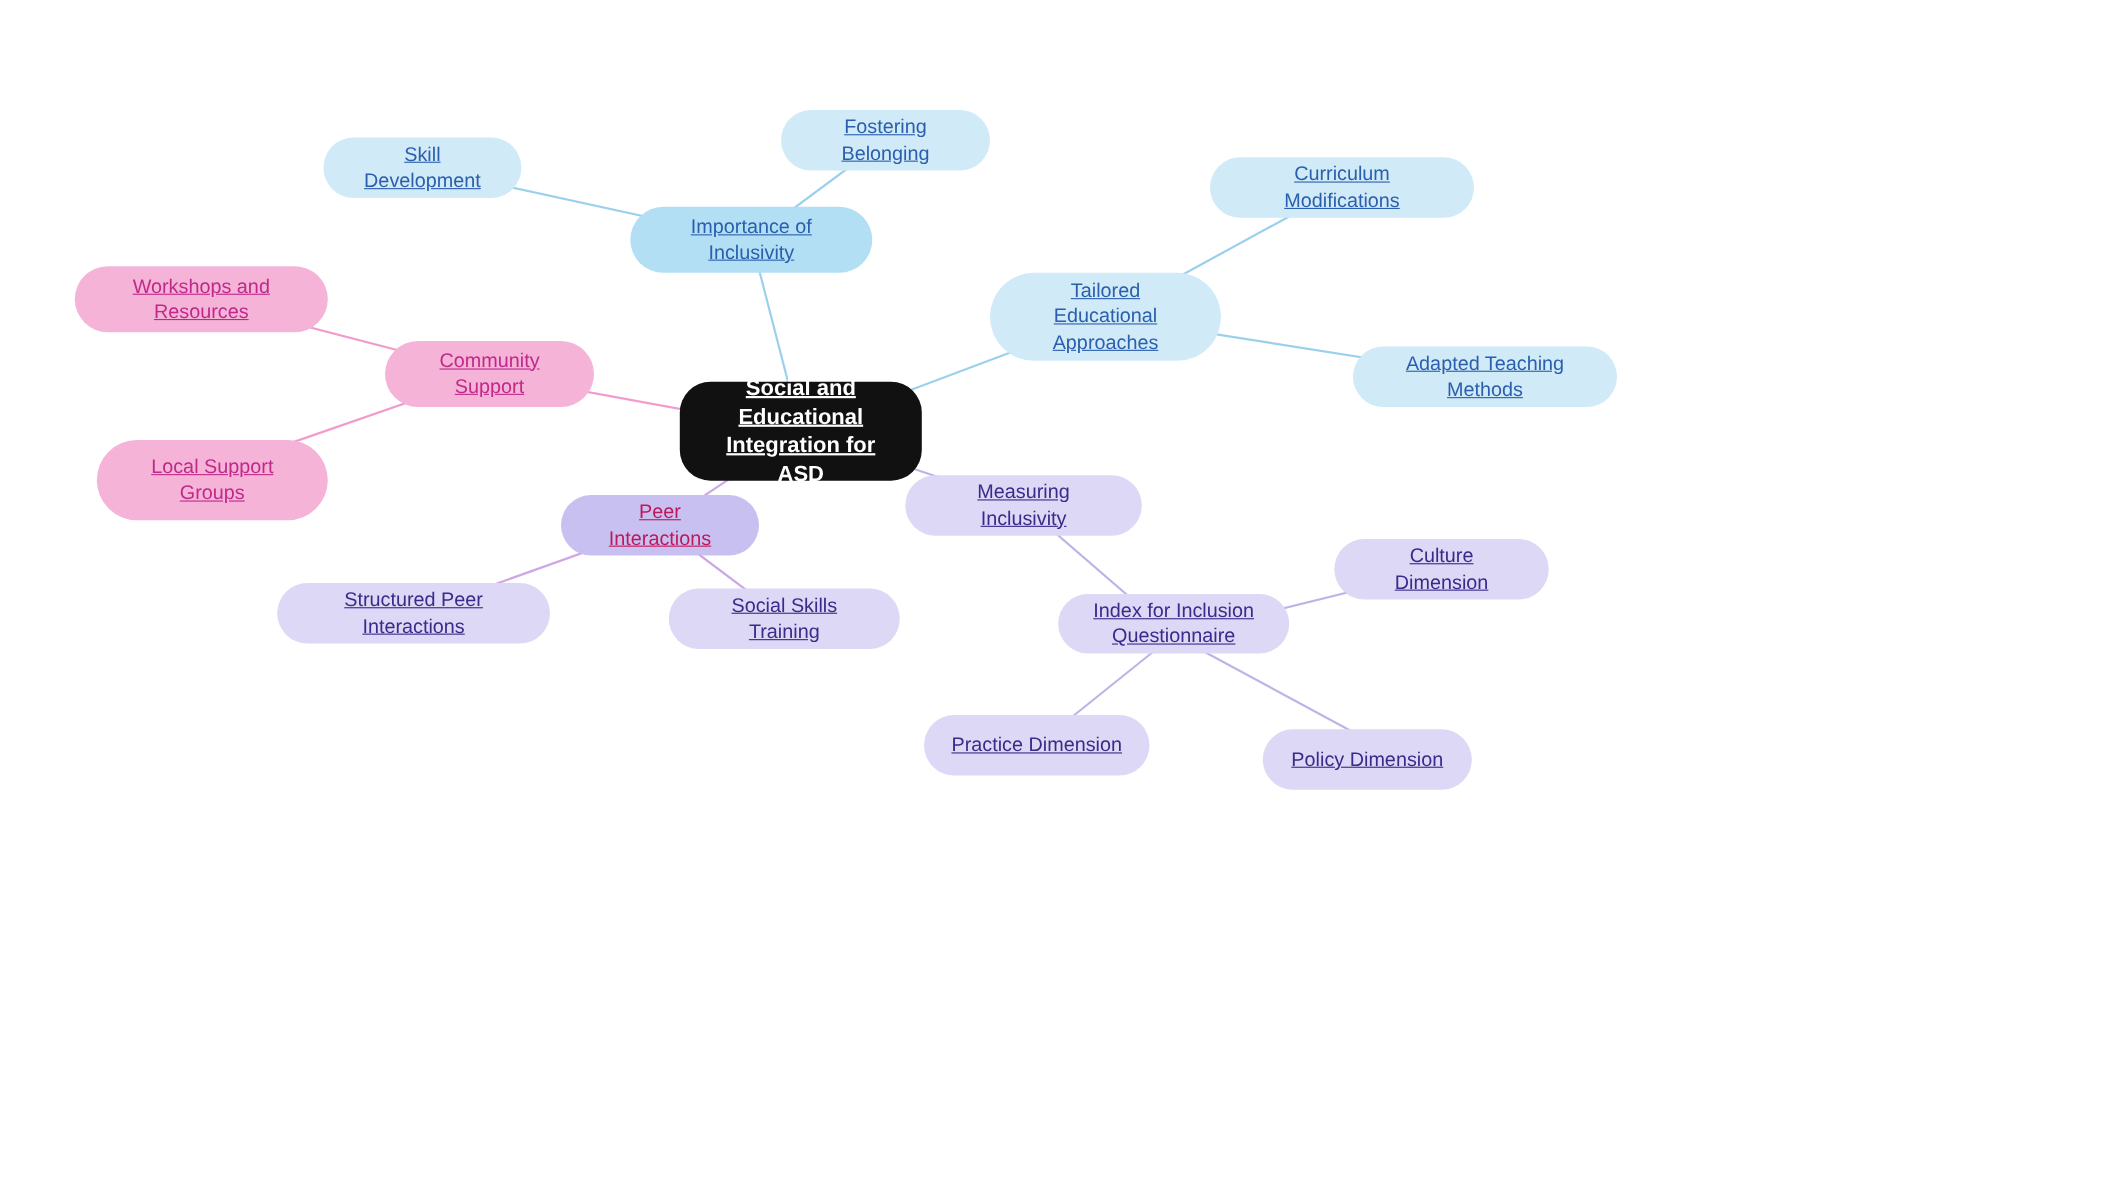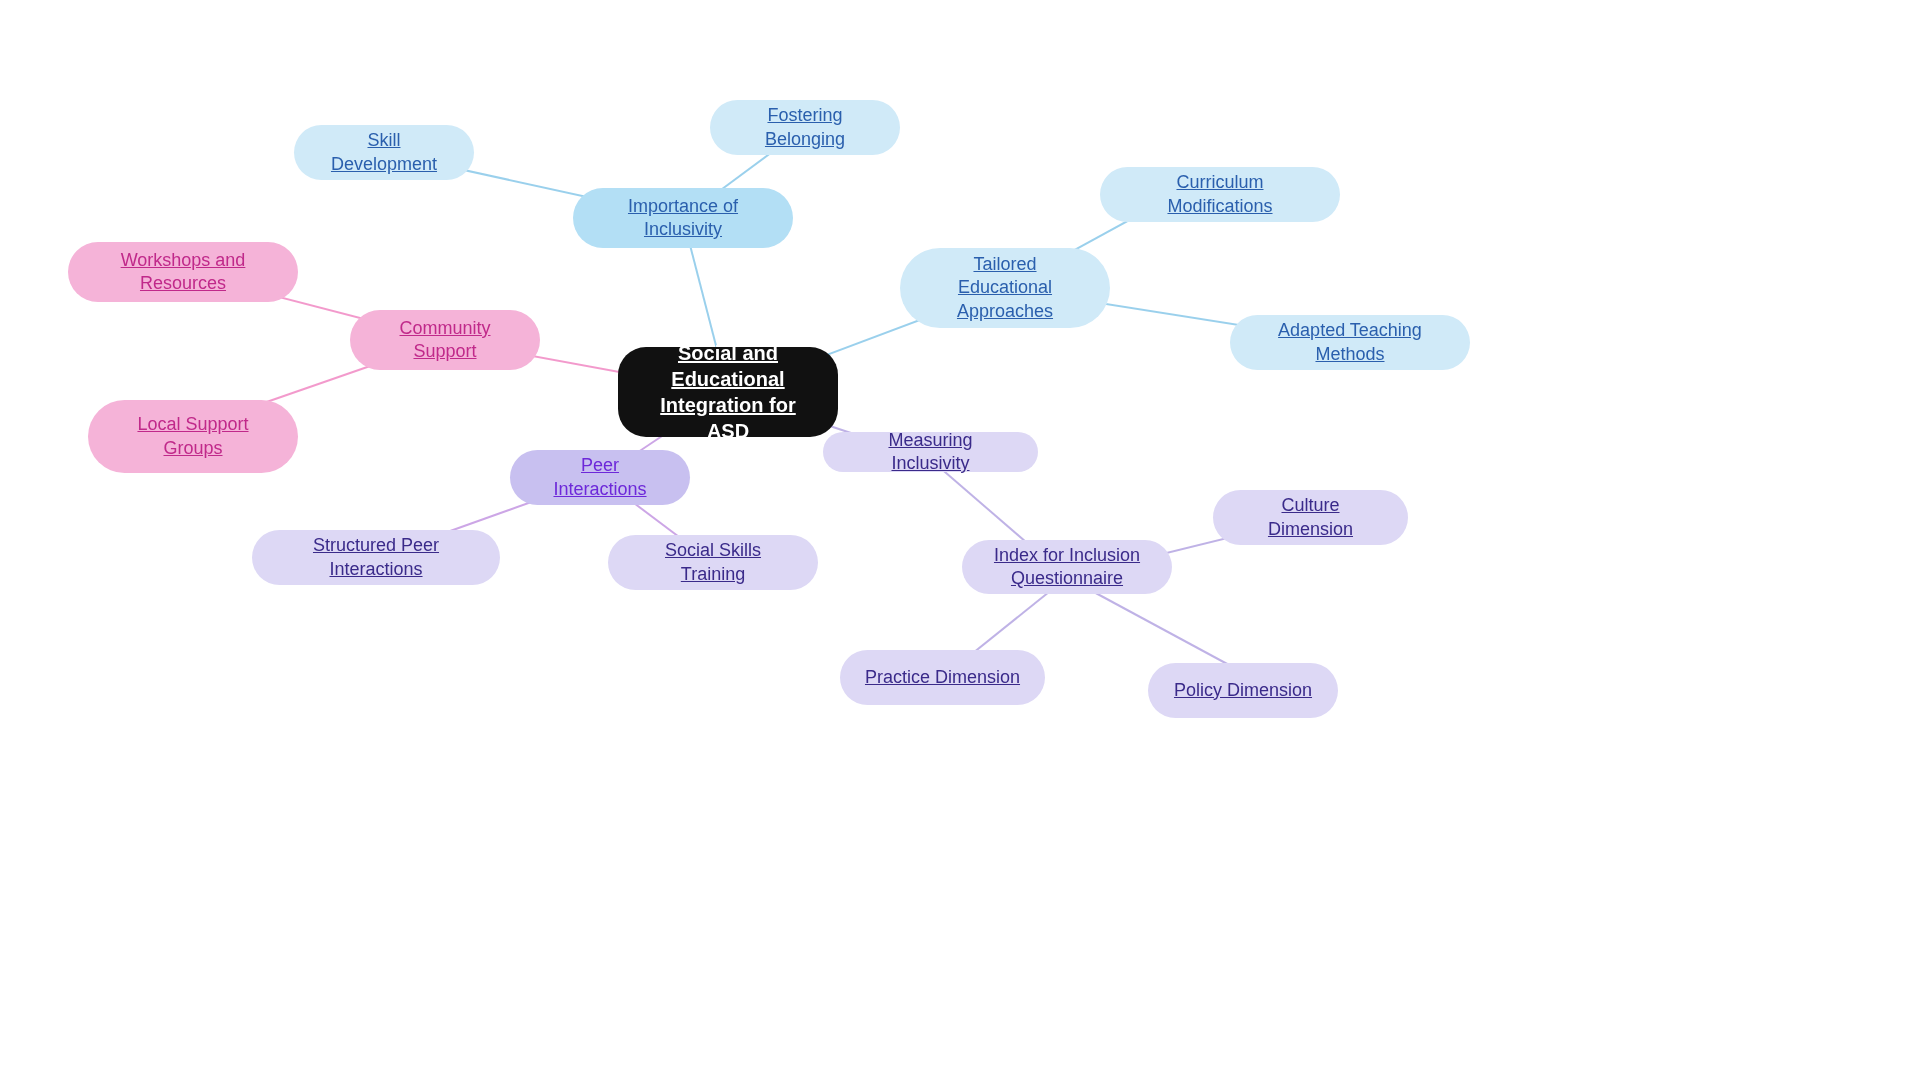--- a/index.html
+++ b/index.html
@@ -45,21 +45,21 @@
     .node-blue {
       background: #b3dff5;
       color: #2a5fad;
     }
     .node-pink {
       background: #f5b3d8;
       color: #c0298a;
     }
     .node-purple {
       background: #c8c0f0;
-      color: #6d28d9;
+      color: #be185d;
     }
     .node-light-blue {
       background: #d0eaf8;
       color: #2a5fad;
     }
     .node-light-purple {
       background: #ddd8f5;
       color: #3a2a8a;
     }
   </style>
@@ -94,20 +94,20 @@
 
 <div class="node node-pink" style="left:350px; top:310px; width:190px; height:60px;">Community Support</div>
 <div class="node node-pink" style="left:68px; top:242px; width:230px; height:60px;">Workshops and Resources</div>
 <div class="node node-pink" style="left:88px; top:400px; width:210px; height:73px;">Local Support Groups</div>
 
 <div class="node node-purple" style="left:510px; top:450px; width:180px; height:55px;">Peer Interactions</div>
 <div class="node node-light-purple" style="left:252px; top:530px; width:248px; height:55px;">Structured Peer Interactions</div>
 <div class="node node-light-purple" style="left:608px; top:535px; width:210px; height:55px;">Social Skills Training</div>
 
 <div class="node node-light-blue" style="left:900px; top:248px; width:210px; height:80px;">Tailored Educational Approaches</div>
-<div class="node node-light-blue" style="left:1100px; top:143px; width:240px; height:55px;margin-top:24px;">Curriculum Modifications</div>
+<div class="node node-light-blue" style="left:1100px; top:143px; width:240px; height:55px;">Curriculum Modifications</div>
 <div class="node node-light-blue" style="left:1230px; top:315px; width:240px; height:55px;">Adapted Teaching Methods</div>
 
-<div class="node node-light-purple" style="left:823px; top:432px; width:215px; height:40px;">Measuring Inclusivity</div>
+<div class="node node-light-purple" style="left:823px; top:432px; width:215px; height:55px;">Measuring Inclusivity</div>
 <div class="node node-light-purple" style="left:962px; top:540px; width:210px; height:54px;">Index for Inclusion Questionnaire</div>
 <div class="node node-light-purple" style="left:1213px; top:490px; width:195px; height:55px;">Culture Dimension</div>
 <div class="node node-light-purple" style="left:840px; top:650px; width:205px; height:55px;">Practice Dimension</div>
 <div class="node node-light-purple" style="left:1148px; top:645px; width:190px; height:55px;margin-top:18px;">Policy Dimension</div>
 
 </body></html>

